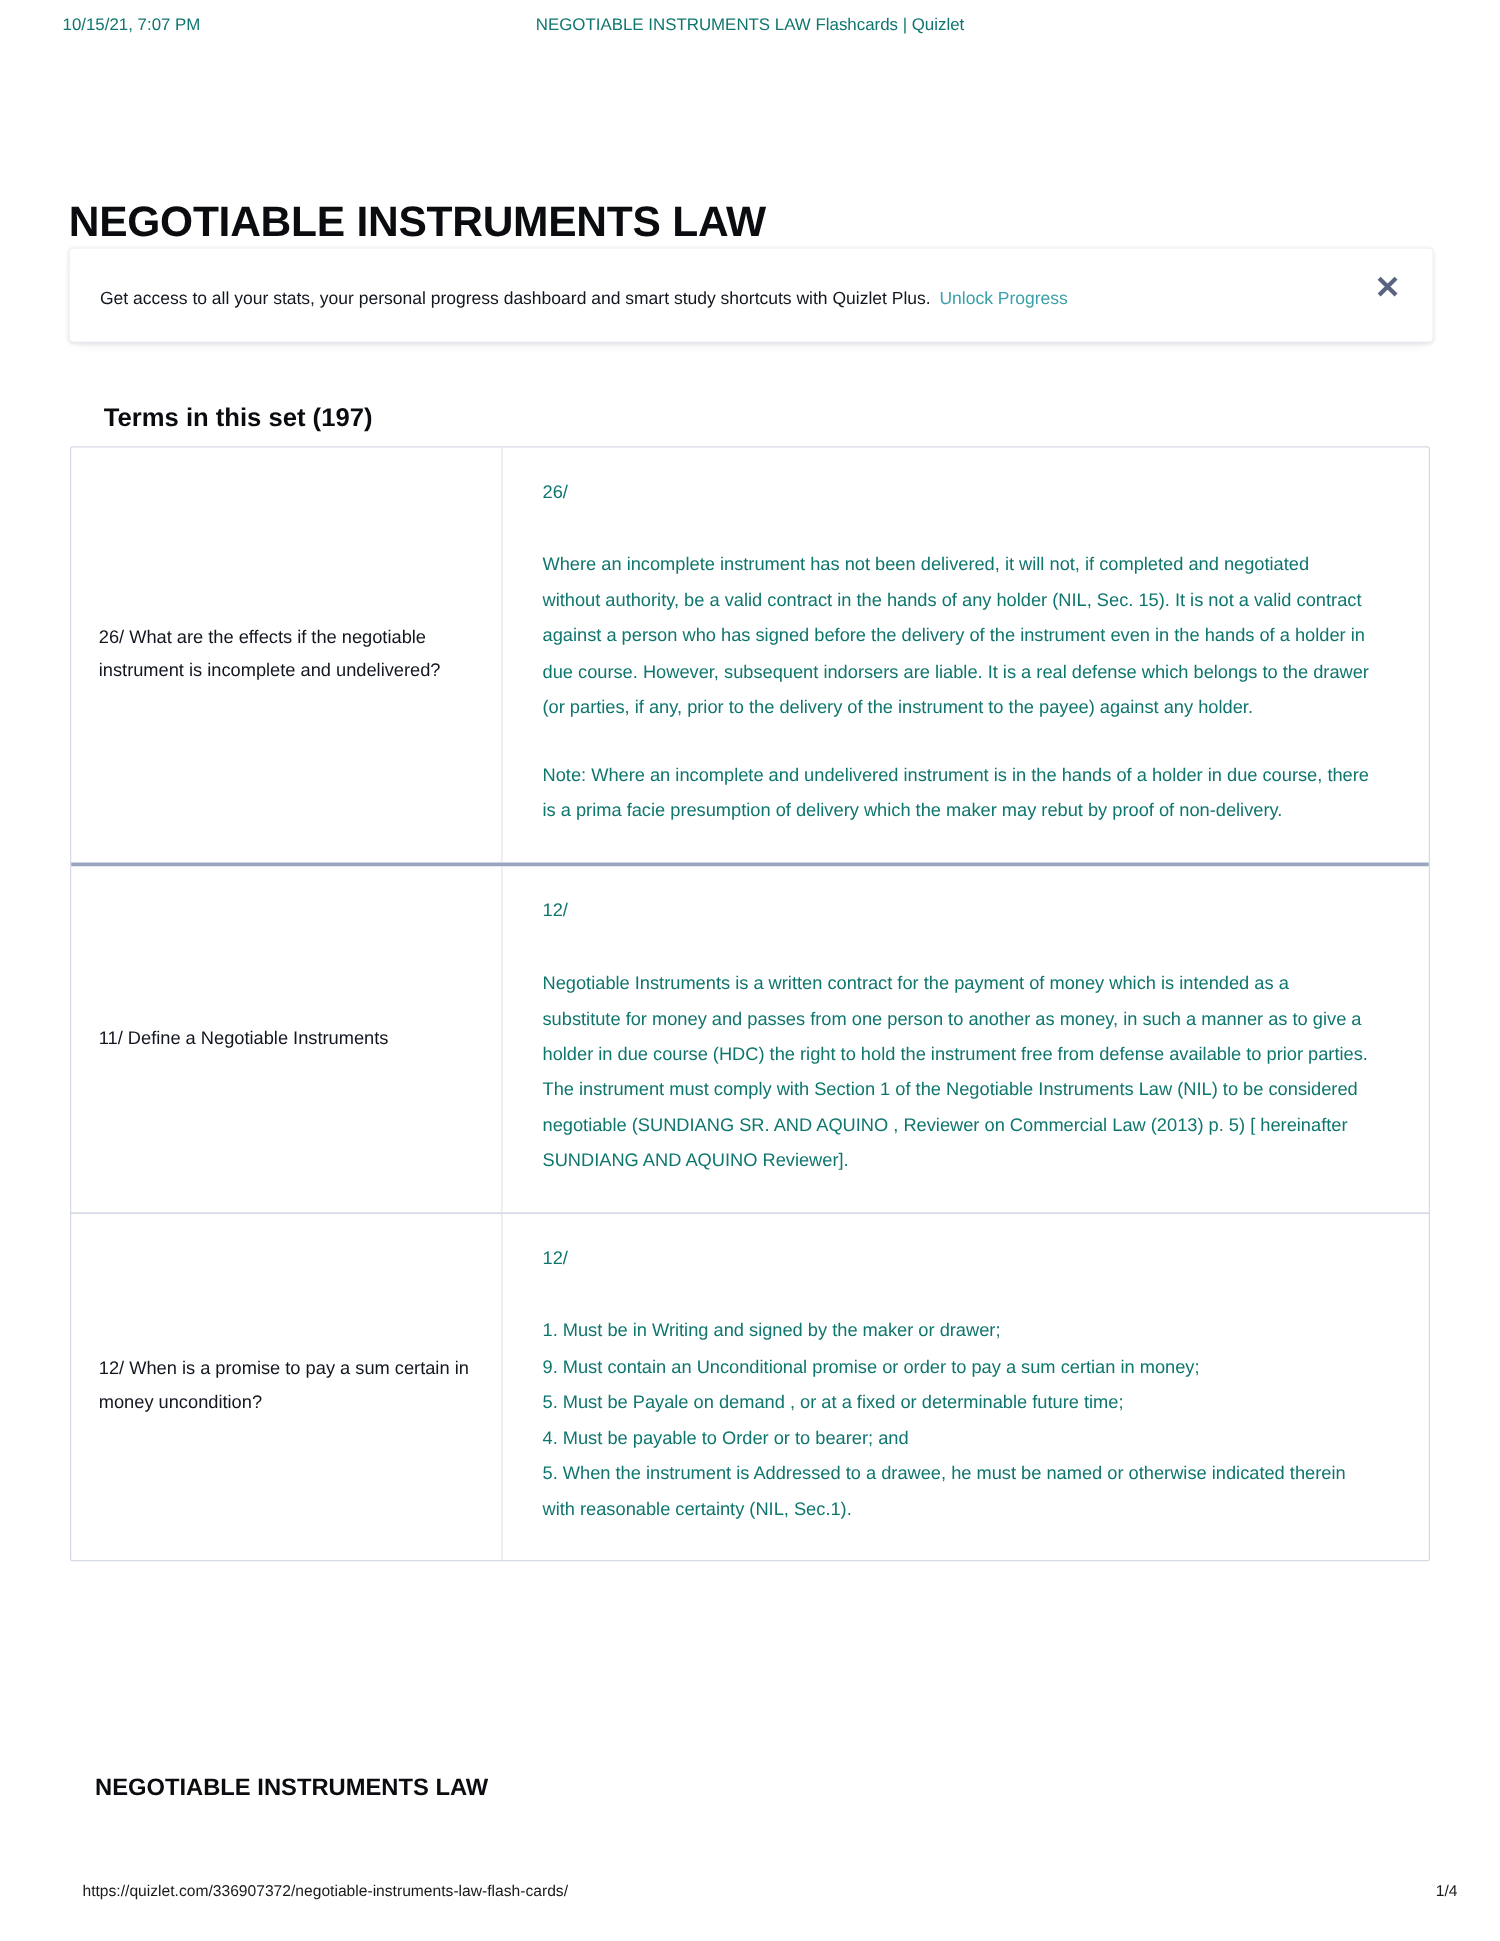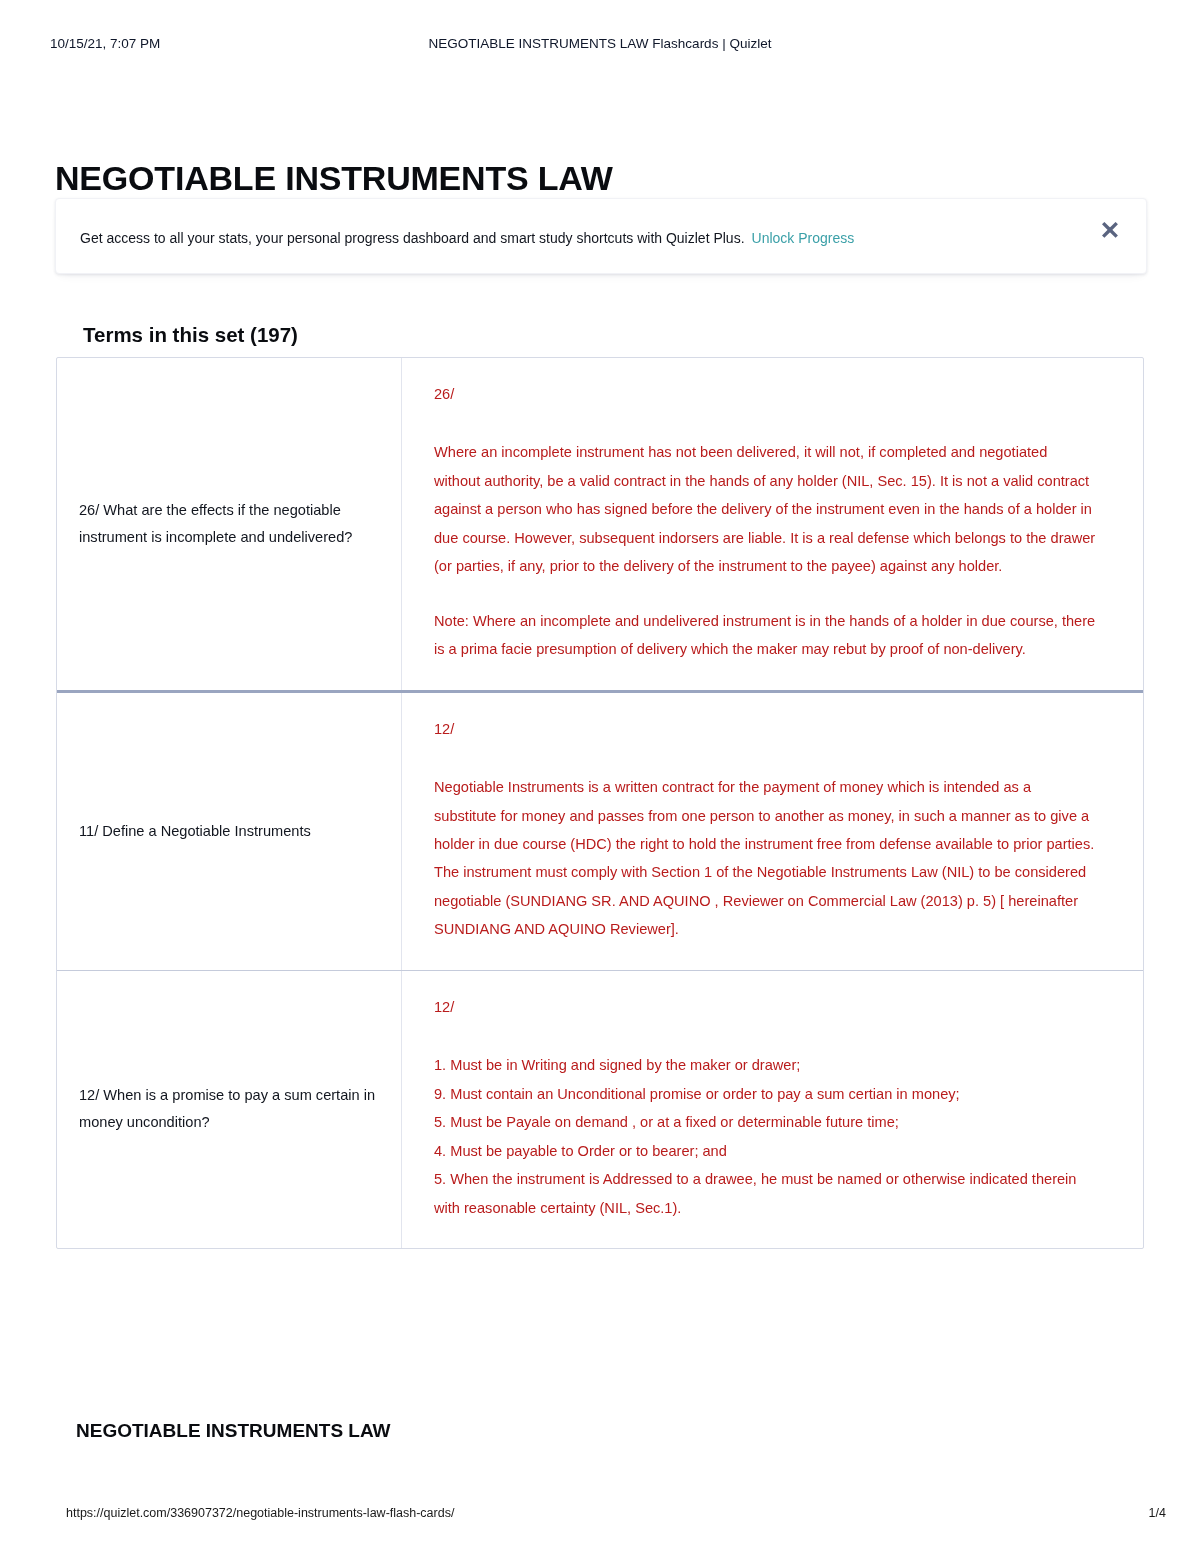--- a/index.html
+++ b/index.html
@@ -13,26 +13,26 @@
     height: 1553px;
     position: relative;
     font-family: "Liberation Sans", sans-serif;
     color: #12161f;
     -webkit-font-smoothing: antialiased;
   }
 
   
   .print-header {
     position: absolute;
-    top: 36px;
+    top: 12px;
     left: 0;
     width: 1200px;
     height: 20px;
     font-size: 13.5px;
-    color: #0f172a;
+    color: #0f766e;
   }
   .print-header .ph-date {
     position: absolute;
     left: 50px;
     top: 0;
     white-space: nowrap;
   }
   .print-header .ph-title {
     position: absolute;
     left: 0;
@@ -147,21 +147,21 @@
     font-size: 14.6px;
     line-height: 1.85;
     color: #12161f;
   }
   .def-cell {
     flex: 1;
     box-sizing: border-box;
     padding: 22px 46px 26px 32px;
     font-size: 14.6px;
     line-height: 1.95;
-    color: #b91c1c;
+    color: #0f766e;
   }
   .def-index {
     margin: 0 0 30px 0;
   }
   .def-para {
     margin: 0 0 26px 0;
   }
   .def-para:last-child {
     margin-bottom: 0;
   }

